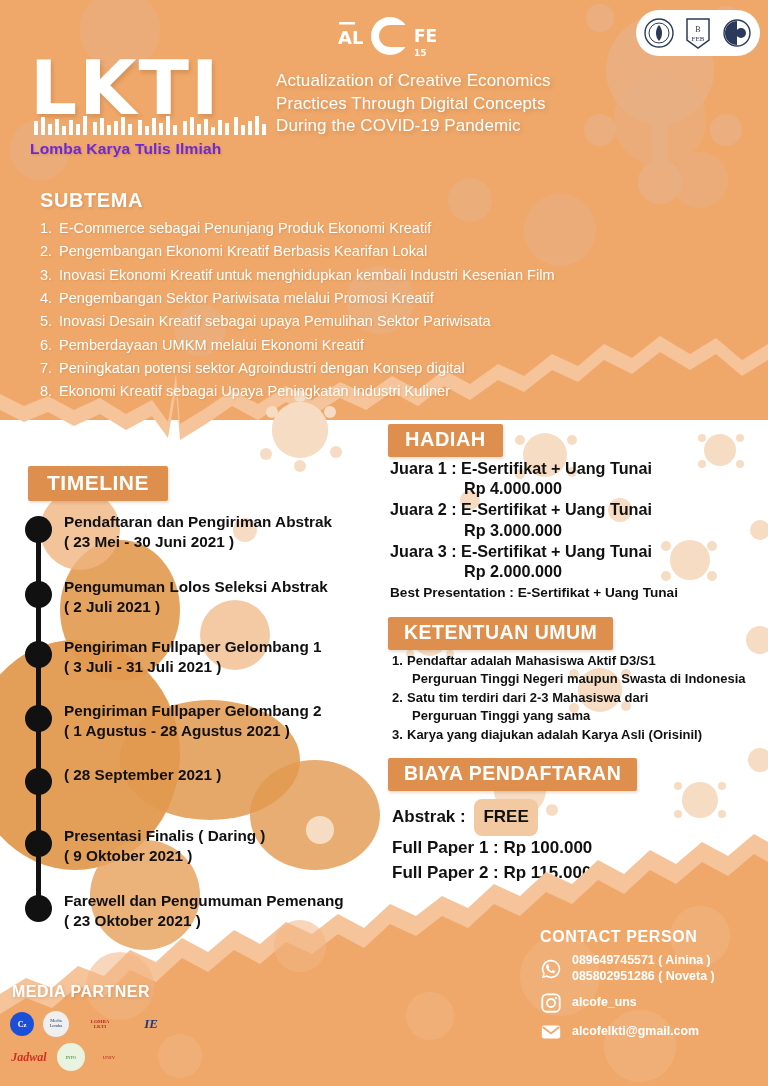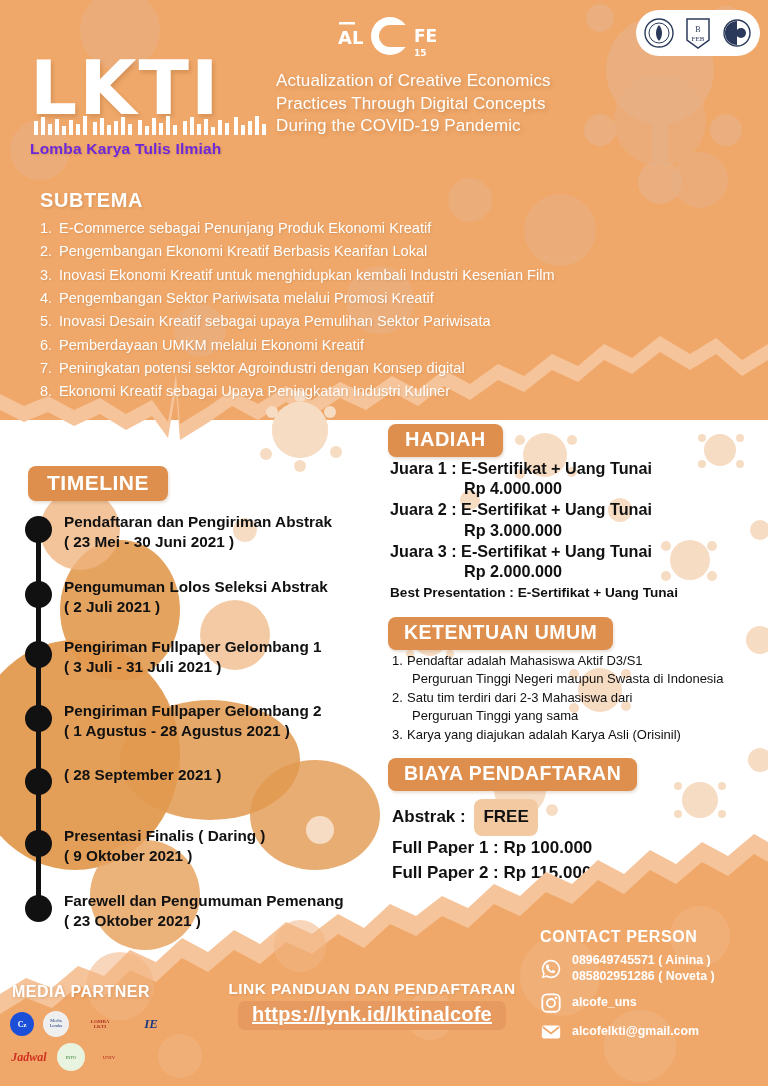--- a/index.html
+++ b/index.html
@@ -78,21 +78,21 @@
   }
   .subtema-list li { list-style:none; }
   .subtema-list li span.num { display:inline-block; width:19px; }
 
   
   .badge {
     display:inline-block;
     background:#DE8F4E;
     color:#ffffff;
     font-weight:bold;
-    border-radius:8px;
+    border-radius:2px;
     letter-spacing:0.5px;
     text-align:center;
     box-shadow: 1px 2px 3px rgba(120,70,25,0.18);
   }
 
   
   #timeline-badge { position:absolute; left:28px; top:466px; font-size:21px; padding:5px 19px 6px; }
   .tl-wrap { position:absolute; left:18px; top:513px; width:360px; height:420px; }
   .tl-line { position:absolute; left:18px; top:10px; width:5px; height:392px; background:#111111; }
   .tl-dot { position:absolute; left:7px; width:27px; height:27px; border-radius:50%; background:#111111; }
@@ -103,21 +103,21 @@
   
   #hadiah-badge { position:absolute; left:388px; top:424px; font-size:20px; padding:4px 17px 6px; }
   .hadiah-body { position:absolute; left:390px; top:458px; width:350px; color:#111111; }
   .prize-line { font-size:16.2px; font-weight:bold; line-height:1.24; }
   .prize-amt  { font-size:16.2px; font-weight:bold; line-height:1.32; padding-left:74px; }
   .best-line  { font-size:13.6px; font-weight:bold; margin-top:3px; }
 
   
   #ketentuan-badge { position:absolute; left:388px; top:617px; font-size:19.5px; padding:4px 16px 6px; }
   .ket-body { position:absolute; left:392px; top:652px; width:355px; color:#111111; }
-  .ket-body li { list-style:none; font-size:13px; font-weight:normal; line-height:1.42; }
+  .ket-body li { list-style:none; font-size:13px; font-weight:bold; line-height:1.42; }
   .ket-body li .num { display:inline-block; width:15px; }
   .ket-cont { padding-left:20px; }
 
   
   #biaya-badge { position:absolute; left:388px; top:758px; font-size:19.5px; padding:4px 16px 6px; }
   .biaya-body { position:absolute; left:392px; top:799px; width:330px; color:#111111; }
   .biaya-line { font-size:17px; font-weight:bold; line-height:1.46; }
   .free-tag {
     display:inline-block; background:#F3C9A2; color:#111111;
     padding:6px 9px; border-radius:8px; margin-left:4px;
@@ -468,24 +468,20 @@
       <div class="ml-logo" style="width:44px;height:22px;background:transparent;color:#B03020;font-size:5px;line-height:1.1;font-weight:bold;">LOMBA<br>LKTI</div>
       <div class="ml-logo" style="width:40px;height:24px;background:transparent;color:#1B3A80;font-size:13px;font-weight:bold;font-style:italic;">IE</div>
     </div>
     <div class="ml-row">
       <div class="ml-logo" style="width:38px;height:24px;background:transparent;color:#D03020;font-size:12px;font-weight:bold;font-style:italic;">Jadwal</div>
       <div class="ml-logo" style="width:28px;height:28px;border-radius:50%;background:#E9F4E0;color:#2E7D32;font-size:4.5px;">INFO</div>
       <div class="ml-logo" style="width:30px;height:28px;background:transparent;color:#B3261E;font-size:5px;">UNIV</div>
     </div>
   </div>
 
-  <div class="link-block">
-    <div class="link-title">LINK PANDUAN DAN PENDAFTARAN</div>
-    <a class="link-url" href="#">https://lynk.id/lktinalcofe</a>
-  </div>
 
   <div class="contact-block">
     <div class="contact-title">CONTACT PERSON</div>
 
     <div class="contact-row">
       <svg class="contact-icon" viewBox="0 0 24 24">
         <path fill="#ffffff" d="M12 2a10 10 0 0 0-8.6 15.1L2 22l5.1-1.3A10 10 0 1 0 12 2zm0 1.8a8.2 8.2 0 1 1-4.3 15.1l-.3-.2-3 .8.8-2.9-.2-.3A8.2 8.2 0 0 1 12 3.8z"></path>
         <path fill="#ffffff" d="M9.2 7.4c-.2-.5-.4-.5-.6-.5h-.5c-.2 0-.5.1-.7.4s-.9.9-.9 2.2.9 2.5 1 2.7c.1.2 1.7 2.7 4.2 3.7 2.1.8 2.5.6 3 .6s1.5-.6 1.7-1.2c.2-.6.2-1.1.1-1.2l-.6-.3-1.5-.7c-.2-.1-.4-.1-.5.1l-.7.9c-.1.2-.3.2-.5.1-.2-.1-1-.4-1.9-1.2-.7-.6-1.2-1.4-1.3-1.6-.1-.2 0-.3.1-.4l.4-.5.2-.4v-.4l-.6-1.6z"></path>
       </svg>
       <div class="contact-text">

